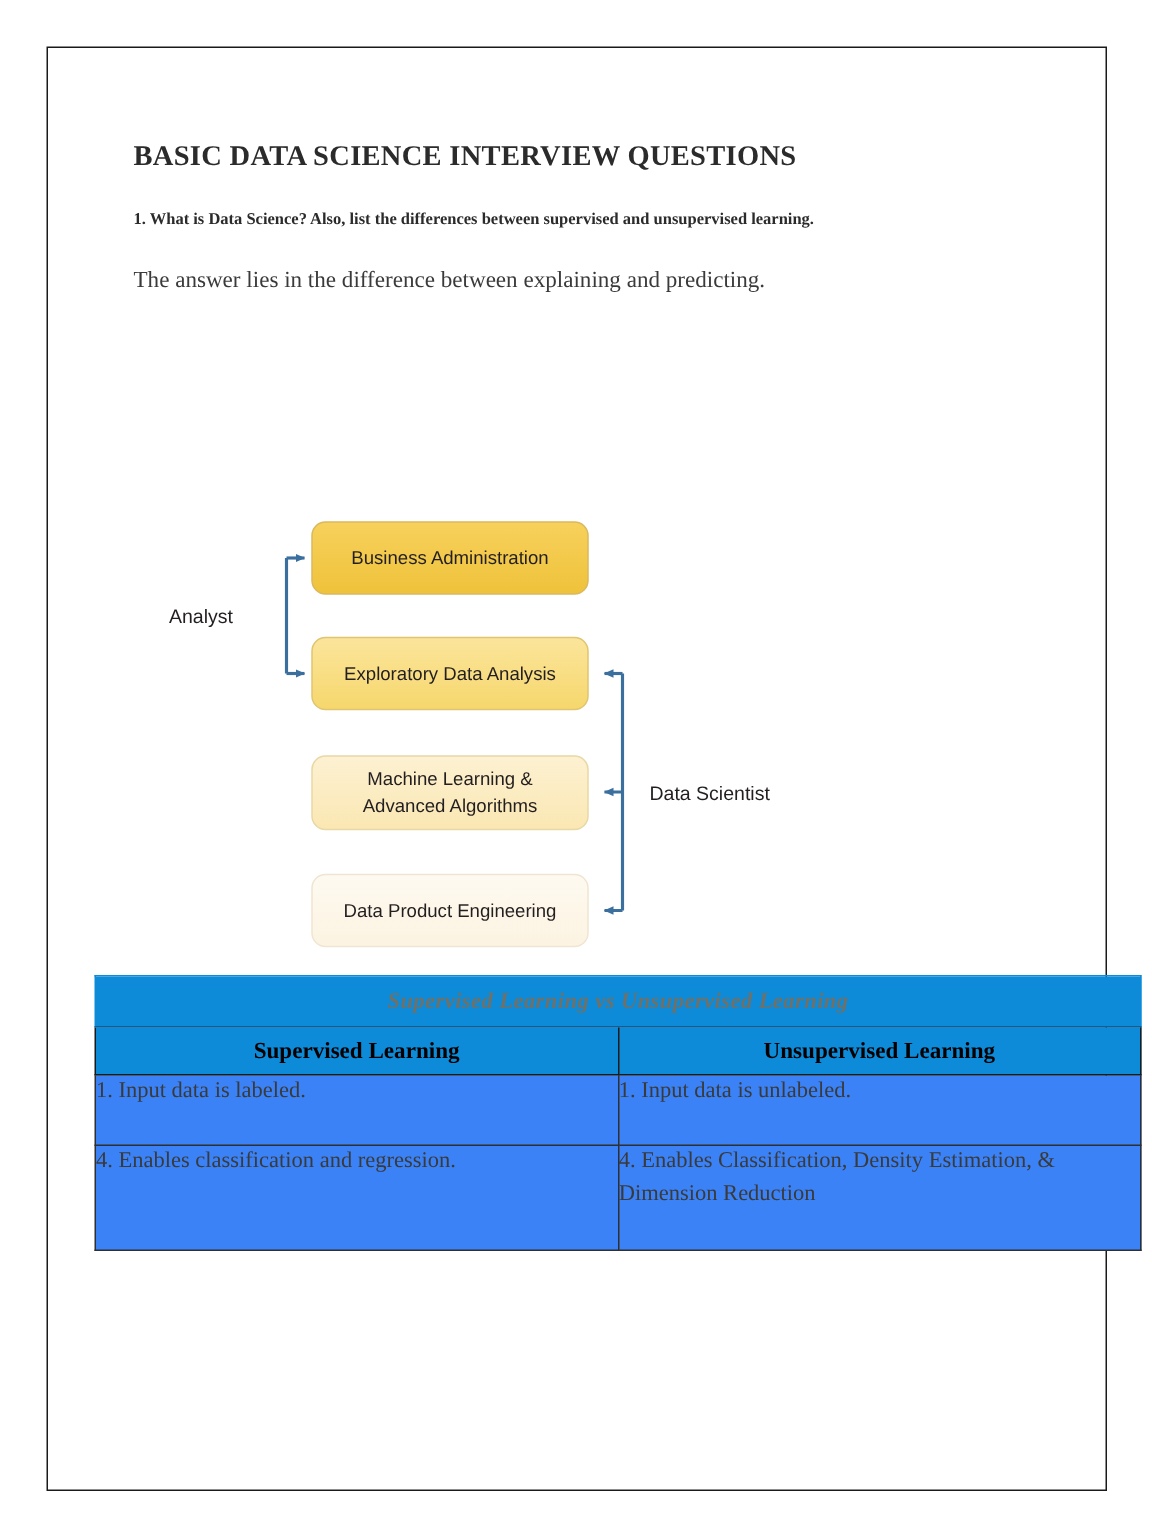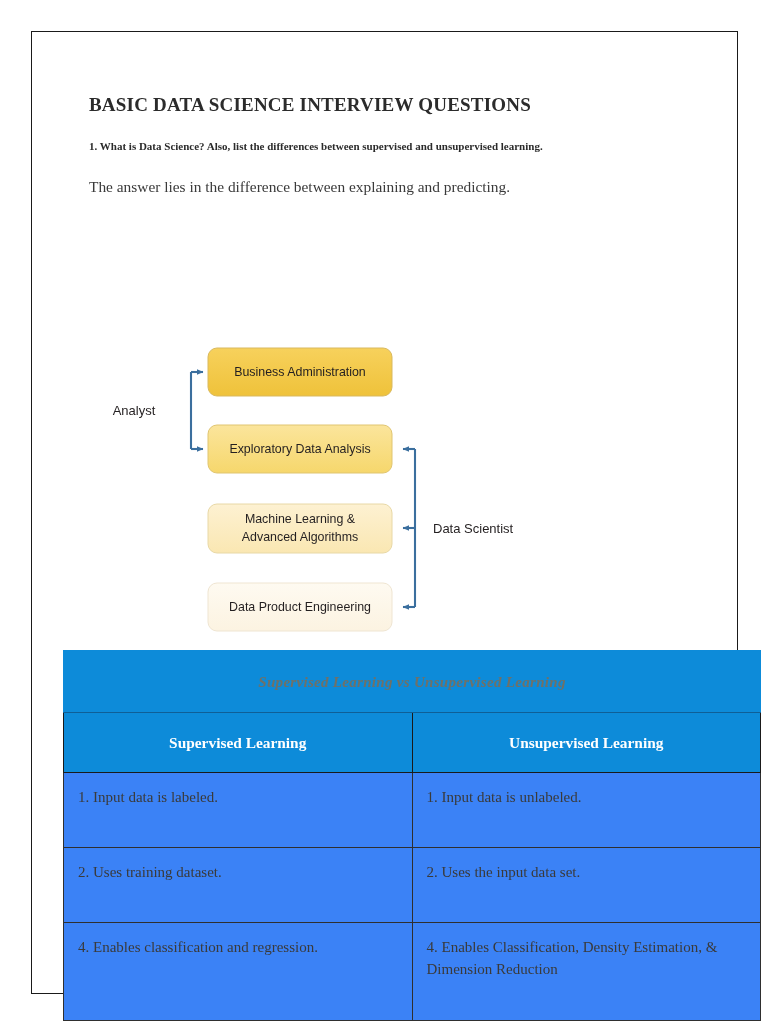--- a/index.html
+++ b/index.html
@@ -88,21 +88,21 @@
   #compare-table {
     position: absolute;
     left: 31px;
     top: 618px;
     width: 698px;
     border-collapse: collapse;
     table-layout: fixed;
   }
   #compare-table td, #compare-table th {
     border: 1.2px solid #2f2f2f;
-    padding: 14px;
+    padding: 0;
     vertical-align: top;
   }
   .tbl-title-cell {
     background: #0d8bd9;
     border-color: #0d8bd9 !important;
     border-bottom-color: #0f5f96 !important;
     height: 33px;
     text-align: center;
     vertical-align: middle !important;
   }
@@ -118,21 +118,21 @@
     background: #0d8bd9;
     border-color: #1a1a1a !important;
     height: 31px;
     text-align: center;
     vertical-align: middle !important;
   }
   .tbl-head-text {
     font-family: "Liberation Serif", serif;
     font-weight: bold;
     font-size: 15.4px;
-    color: #ffffff;
+    color: #000000;
   }
   .tbl-body-cell {
     height: 46px;
     padding: 8px 7px 8px 7px;
     background: #3b82f6;
     vertical-align: top;
   }
   .tbl-body-cell.tall { height: 69px; }
   .tbl-cell-text {
     font-family: "Liberation Serif", serif;
@@ -233,28 +233,20 @@
       </tr>
       <tr>
         <td class="tbl-body-cell">
           <span class="tbl-cell-text">1. Input data is labeled.</span>
         </td>
         <td class="tbl-body-cell">
           <span class="tbl-cell-text">1. Input data is unlabeled.</span>
         </td>
       </tr>
       <tr>
-        <td class="tbl-body-cell">
-          <span class="tbl-cell-text">2. Uses training dataset.</span>
-        </td>
-        <td class="tbl-body-cell">
-          <span class="tbl-cell-text">2. Uses the input data set.</span>
-        </td>
-      </tr>
-      <tr>
         <td class="tbl-body-cell tall">
           <span class="tbl-cell-text">4. Enables classification and regression.</span>
         </td>
         <td class="tbl-body-cell tall">
           <span class="tbl-cell-text">4. Enables Classification, Density Estimation, &amp; Dimension Reduction</span>
         </td>
       </tr>
     </tbody>
   </table>
 

